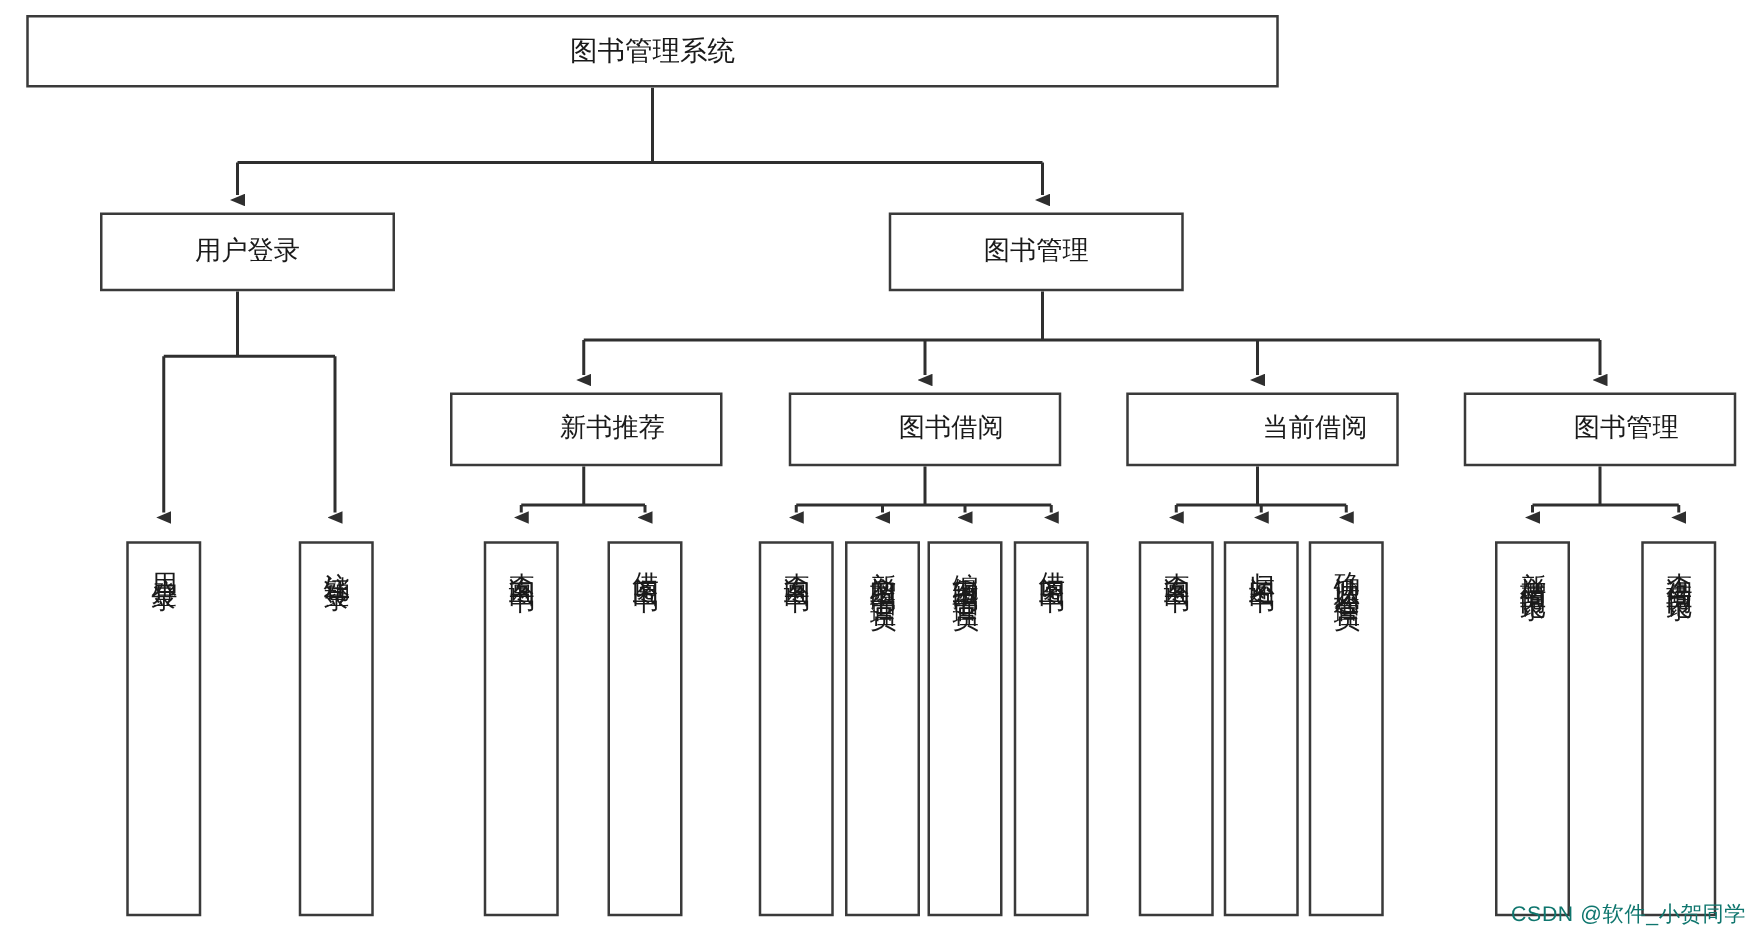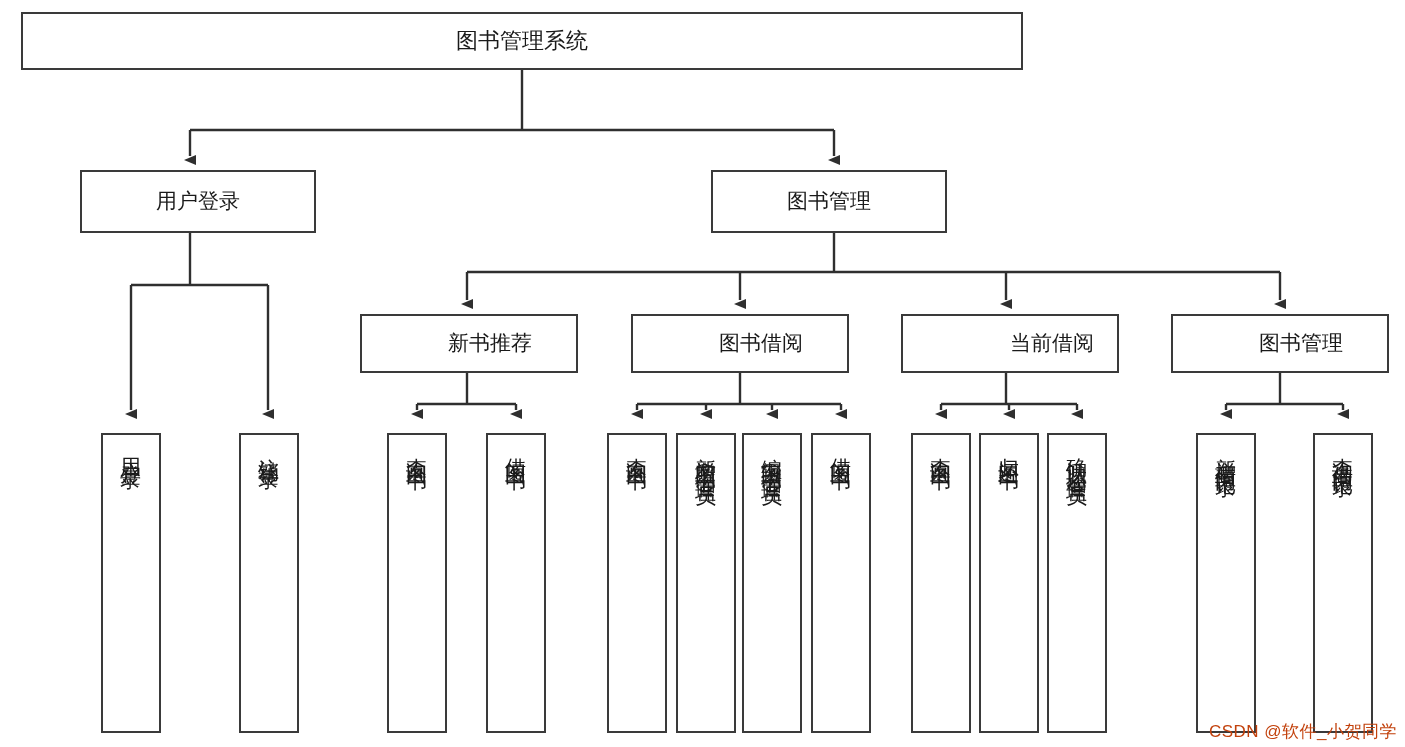--- a/index.html
+++ b/index.html
@@ -64,21 +64,21 @@
     white-space: nowrap;
     text-align: start;
   }
   
   #watermark {
     position: absolute;
     right: 8px;
     bottom: 4px;
     z-index: 5;
     font-size: 17px;
-    color: #c2410c;
+    color: #0f766e;
     white-space: nowrap;
     letter-spacing: 0.5px;
     margin-top: 32px;
   }
 </style>
 </head>
 <body>
 
 <div id="canvas">
 

